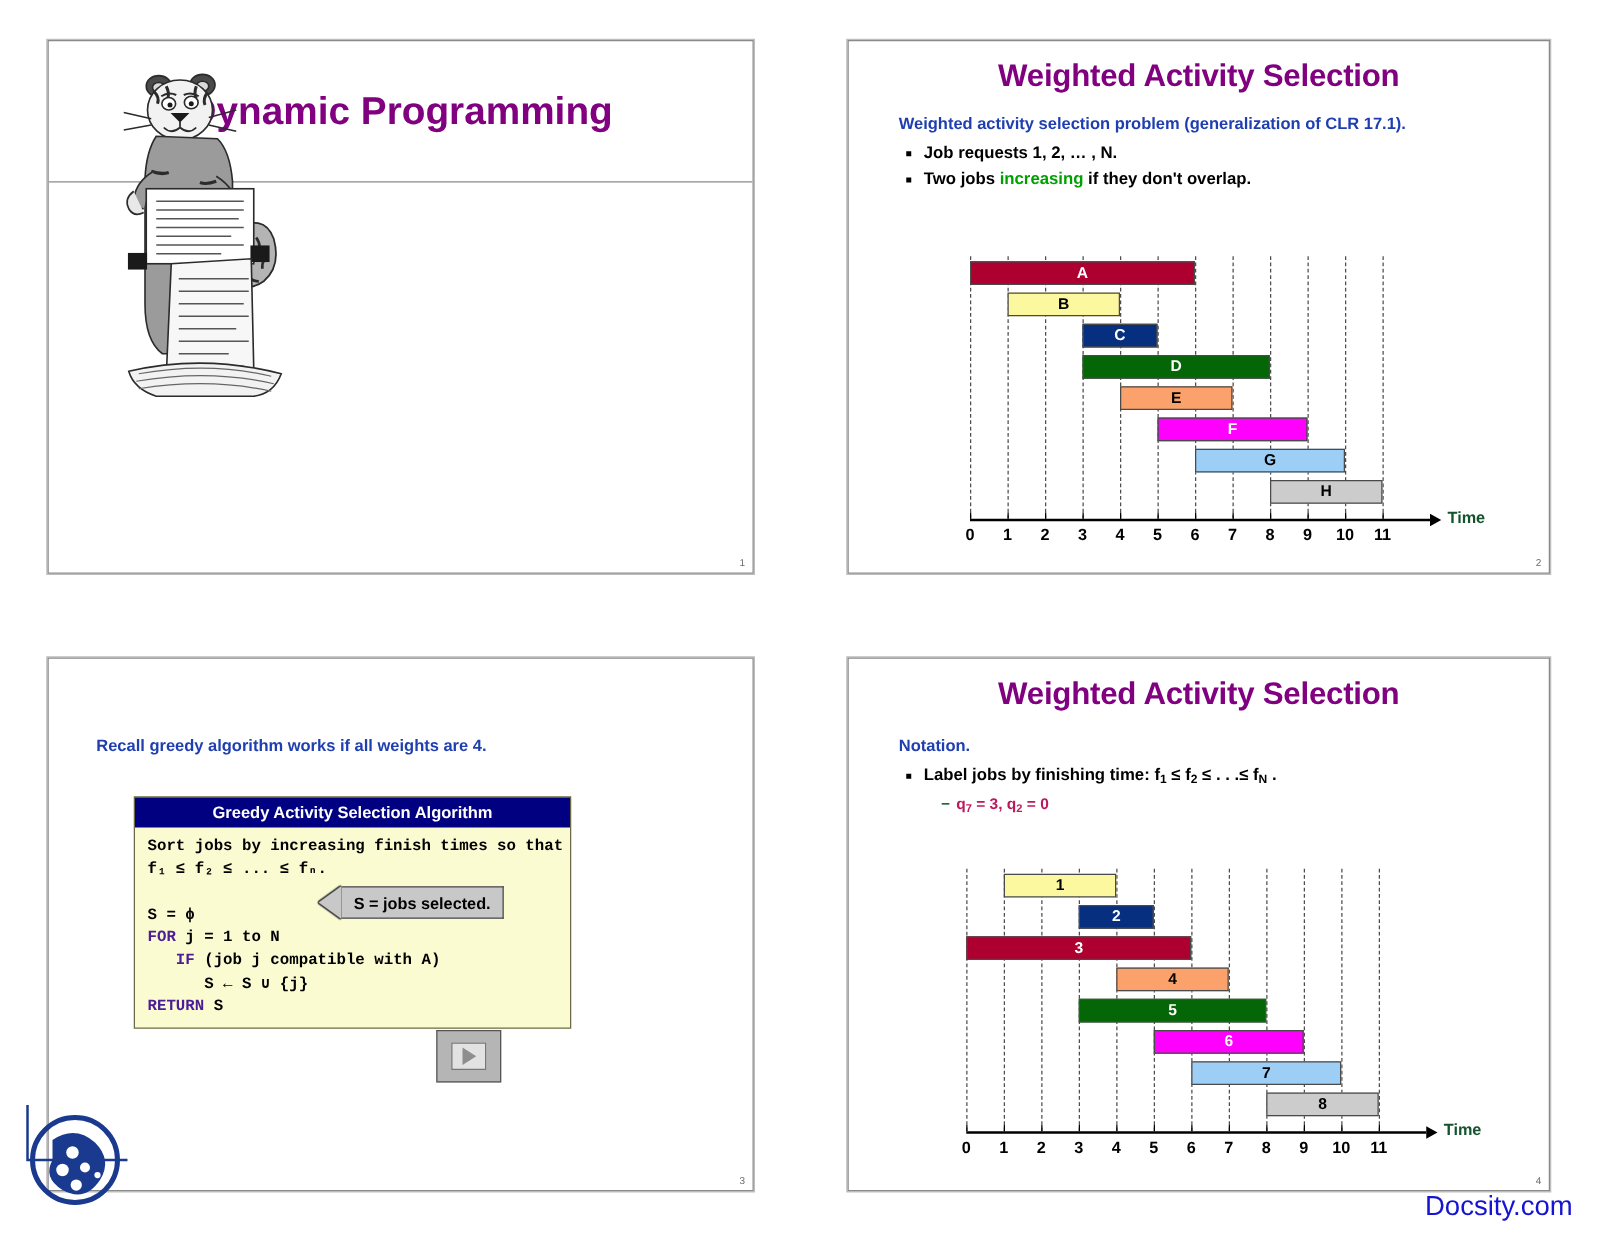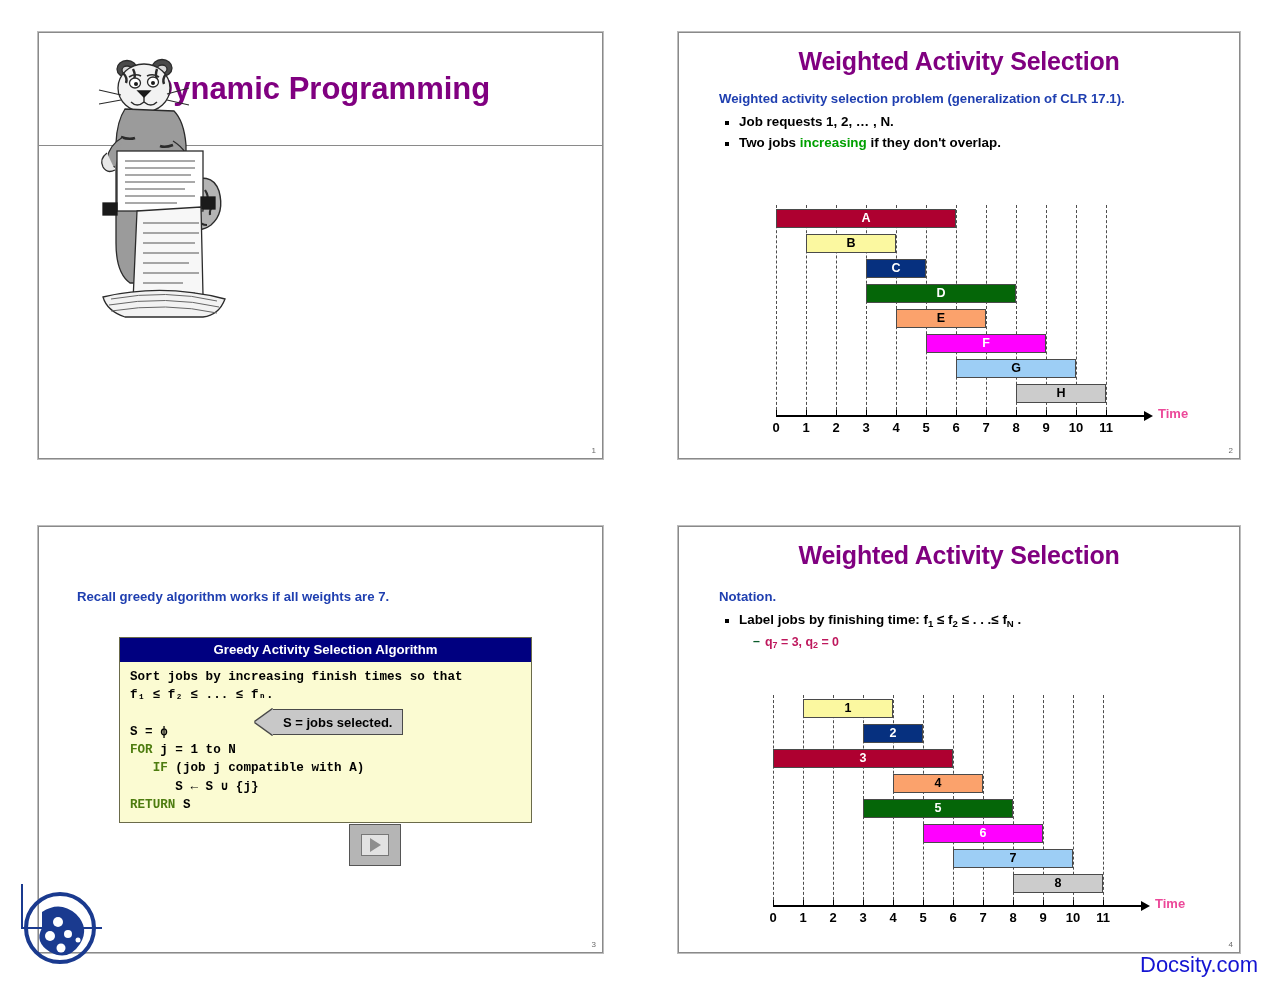--- a/index.html
+++ b/index.html
@@ -93,38 +93,38 @@
     border-left: 9px solid #000;
   }
   .axis-tick {
     position: absolute; width: 0; border-left: 1px solid #000; height: 5px;
   }
   .axis-label {
     position: absolute; font-size: 13px; font-weight: bold; color: #000;
     text-align: center; transform: translateX(-50%);
   }
   .axis-name {
-    position: absolute; font-size: 13px; font-weight: bold; color: #ec4899;
+    position: absolute; font-size: 13px; font-weight: bold; color: #14532d;
   }
 
   
   .codebox {
     position: absolute; border: 1px solid #6b6b4a;
     background: #fbfbd2; box-sizing: border-box;
   }
   .codebox-head {
     background: #000080; color: #fff; text-align: center;
     font-size: 13.2px; font-weight: bold; padding: 4px 0 5px;
   }
   .codebox-body {
     font-family: "Liberation Mono", monospace;
     font-size: 12.6px; font-weight: bold; color: #000;
     padding: 6px 10px 8px; line-height: 1.45; white-space: pre;
   }
-  .kw { color: #4d7c0f; }
+  .kw { color: #4c1d95; }
   .callout {
     position: absolute; display: flex; align-items: stretch;
   }
   .callout-arrow {
     width: 0; height: 0;
     border-top: 13px solid transparent;
     border-bottom: 13px solid transparent;
     border-right: 18px solid #c8c8c8;
     align-self: center;
     filter: drop-shadow(-1px 0 0 #4a4a4a) drop-shadow(0 -1px 0 #4a4a4a) drop-shadow(0 1px 0 #4a4a4a);
@@ -296,23 +296,23 @@
         <div class="axis-tick" style="left: 342px; top: 205px;"></div>
         <div class="axis-label" style="left: 342px; top: 215px;">11</div>
         <div class="axis-name" style="left: 394px; top: 201px;">Time</div>
       </div>
 
     <div class="slide-num">2</div>
   </div>
 
   <div class="slide" id="slide3">
 
-    <div class="lead" style="position:absolute; left:38px; top:62px;">Recall greedy algorithm works if all weights are 7.</div>
-
-    <div class="codebox" style="left:80px; top:110px; width:413px;">
+    <div class="lead" style="position:absolute; left:38px; top:62px;">Recall greedy algorithm works if all weights are 4.</div>
+
+    <div class="codebox" style="left:68px; top:110px; width:350px;">
       <div class="codebox-head">Greedy Activity Selection Algorithm</div>
       <div class="codebox-body"><span>Sort jobs by increasing finish times so that</span>
 <span>f₁ ≤ f₂ ≤ ... ≤ fₙ.</span>
 
 <span>S = ϕ</span>
 <span class="kw">FOR</span> j = 1 to N
    <span class="kw">IF</span> (job j compatible with A)
       S ← S ∪ {j}
 <span class="kw">RETURN</span> S</div>
     </div>

